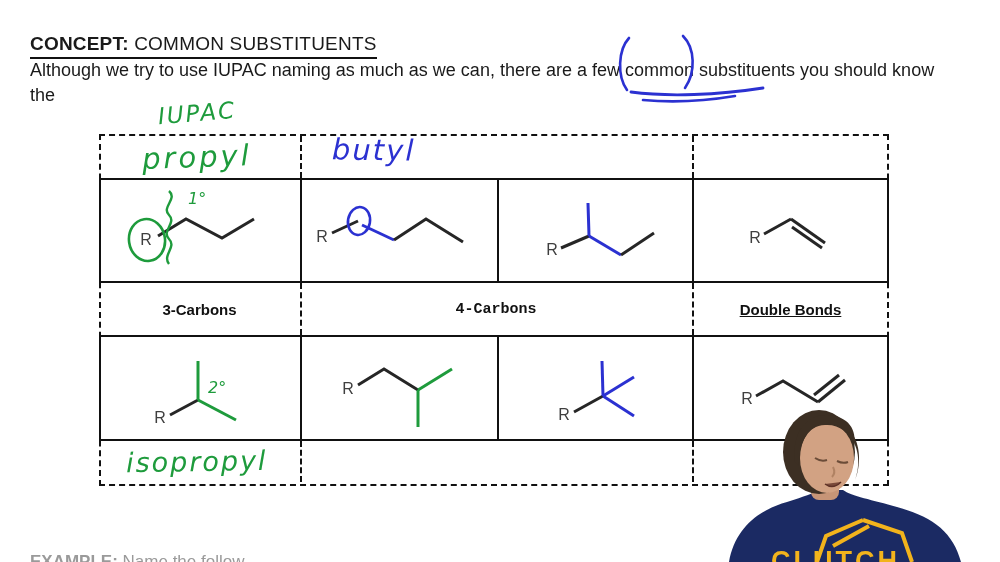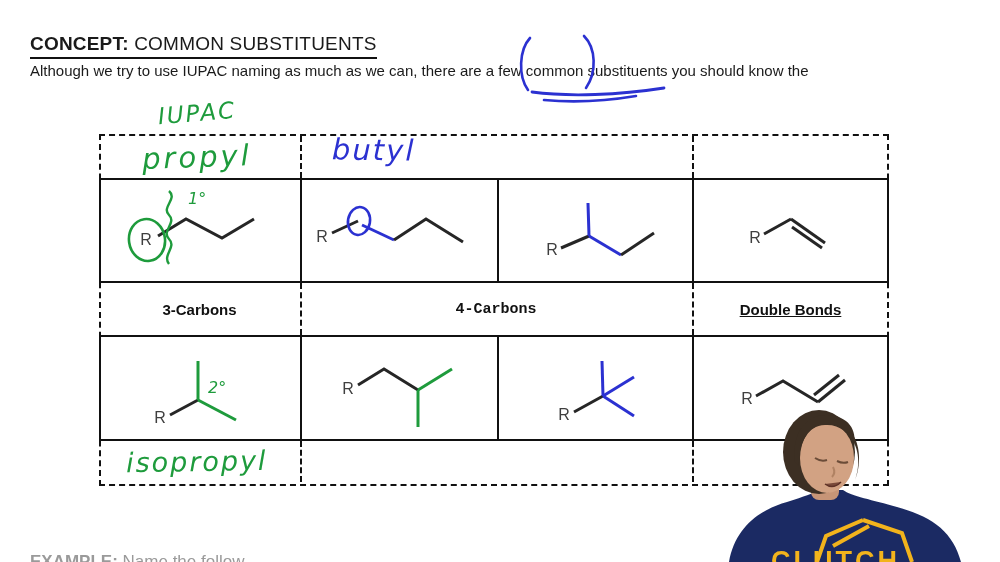--- a/index.html
+++ b/index.html
@@ -4,21 +4,21 @@
 <style>
   html,body{margin:0;padding:0;}
   body{width:1000px;height:562px;overflow:hidden;background:#fff;
        font-family:"Liberation Sans",sans-serif;color:#1a1a1a;}
   .page{position:relative;width:1000px;height:562px;background:#fff;overflow:hidden;}
 
   
   .title{position:absolute;left:30px;top:33px;font-size:19px;
          border-bottom:2px solid #111;padding-bottom:2px;letter-spacing:.2px;}
   .title .b{font-weight:bold;}
-  .intro{position:absolute;left:30px;top:58px;width:920px;font-size:15px;line-height:25px;}
+  .intro{position:absolute;left:30px;top:58px;width:920px;font-size:18px;line-height:25px;}
   .circled-word{position:relative;display:inline-block;}
   .circled-word svg{position:absolute;left:-12px;top:-24px;width:170px;height:66px;
                     overflow:visible;pointer-events:none;}
 
   
   .hw{position:absolute;font-family:"DejaVu Sans",sans-serif;font-style:italic;white-space:nowrap;}
   .hw-iupac{left:158px;top:100px;font-size:23px;color:#1e9b3c;transform:rotate(-5deg);letter-spacing:2px;}
   .hw-propyl{left:142px;top:140px;font-size:29px;color:#1e9b3c;transform:rotate(-2deg);letter-spacing:3px;}
   .hw-butyl{left:332px;top:133px;font-size:29px;color:#2b31d1;transform:rotate(1deg);letter-spacing:2px;}
   .hw-isopropyl{left:126px;top:446px;font-size:27px;color:#1e9b3c;transform:rotate(-1deg);letter-spacing:2px;}

